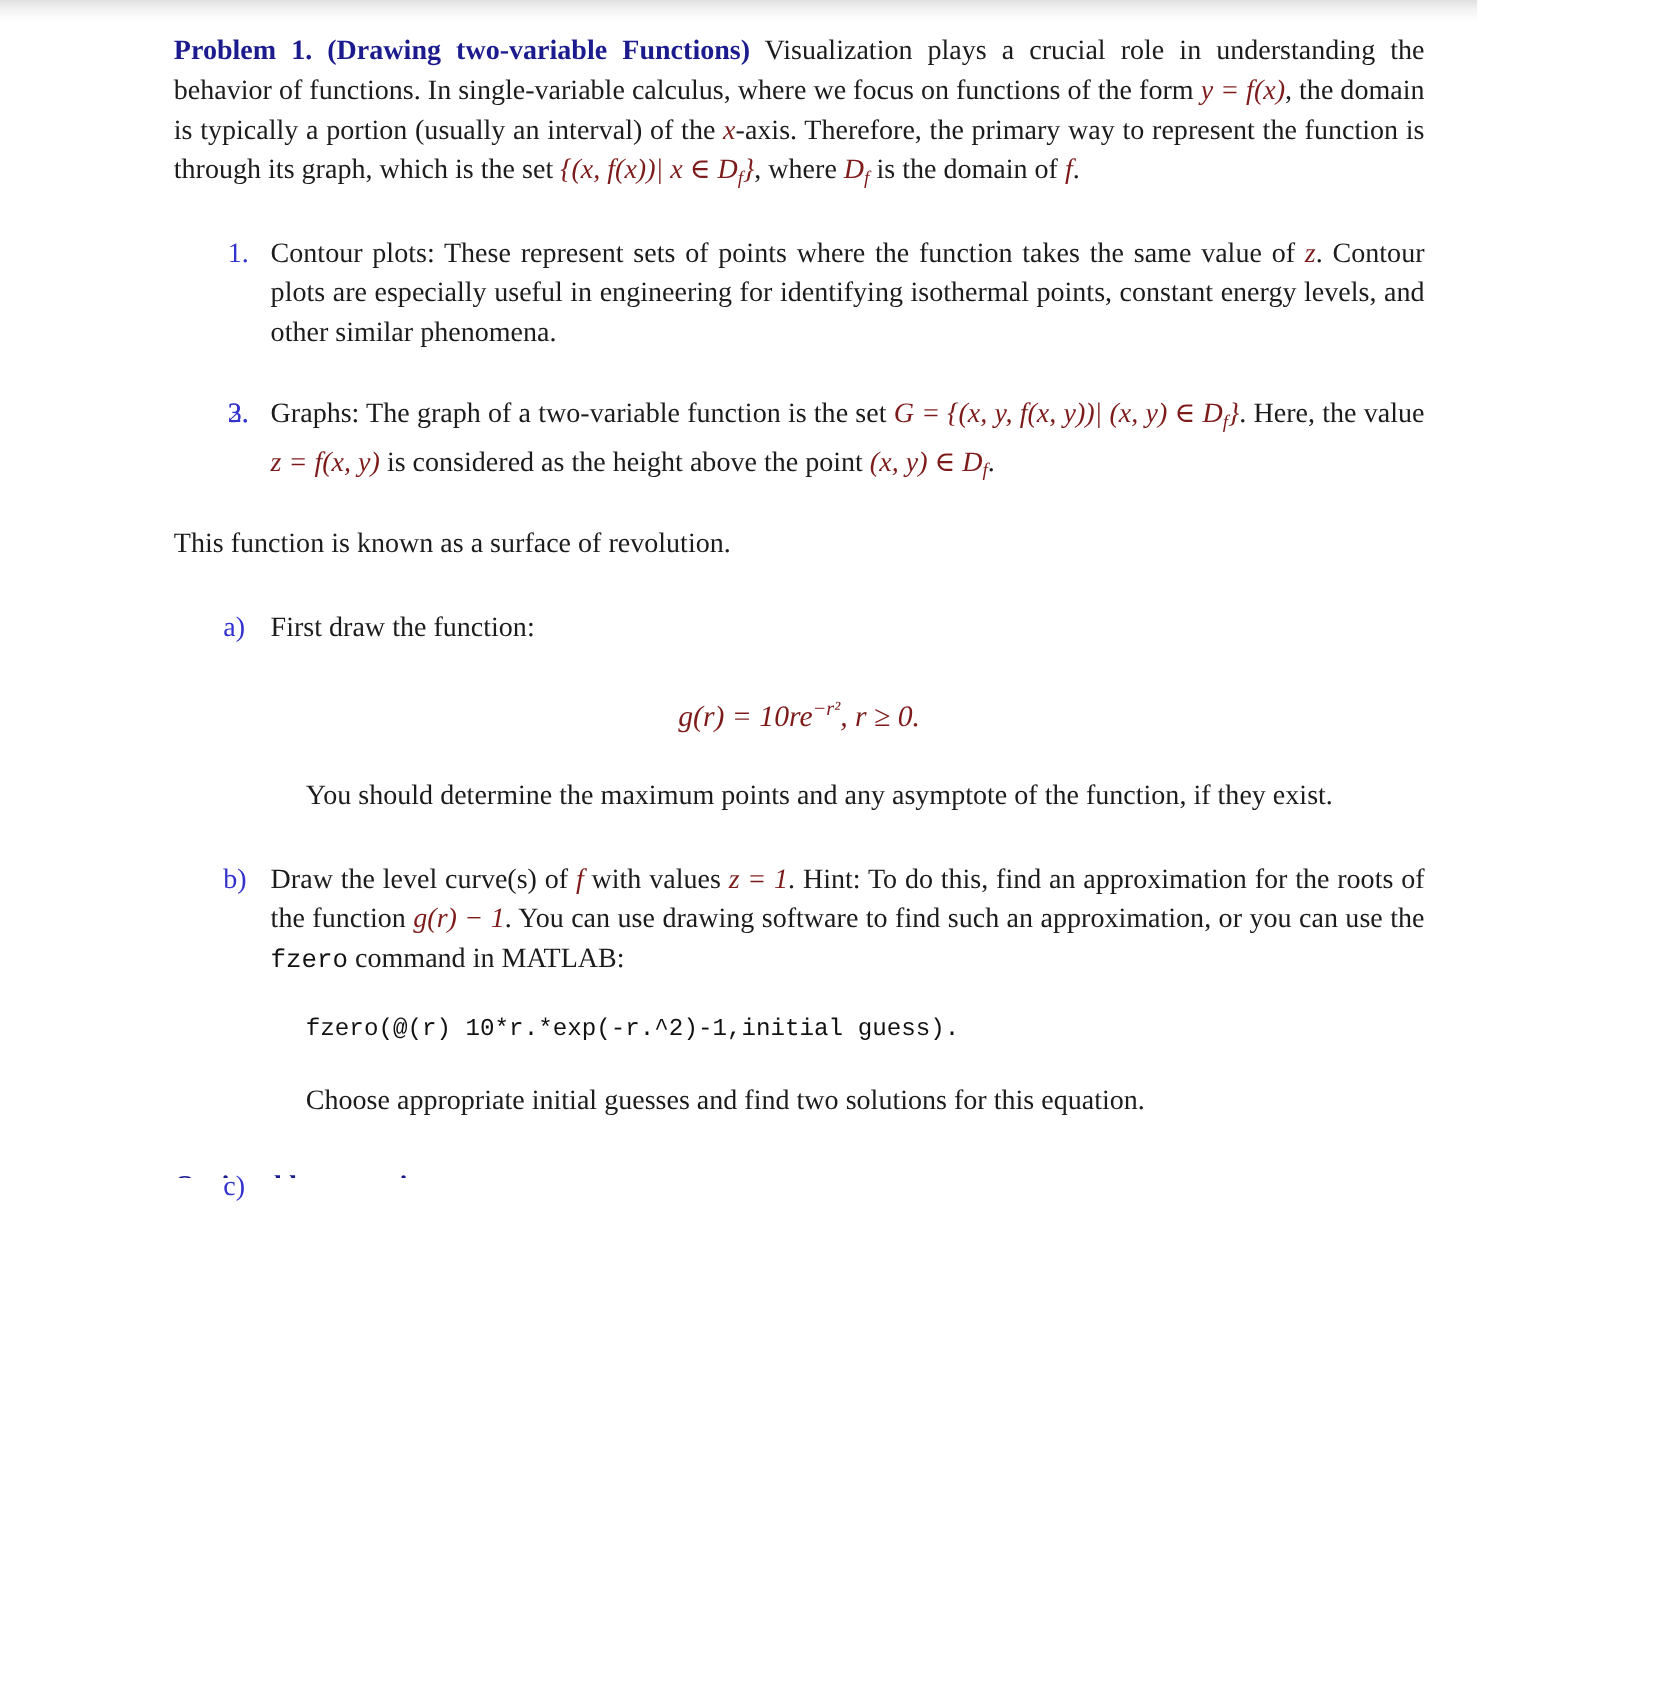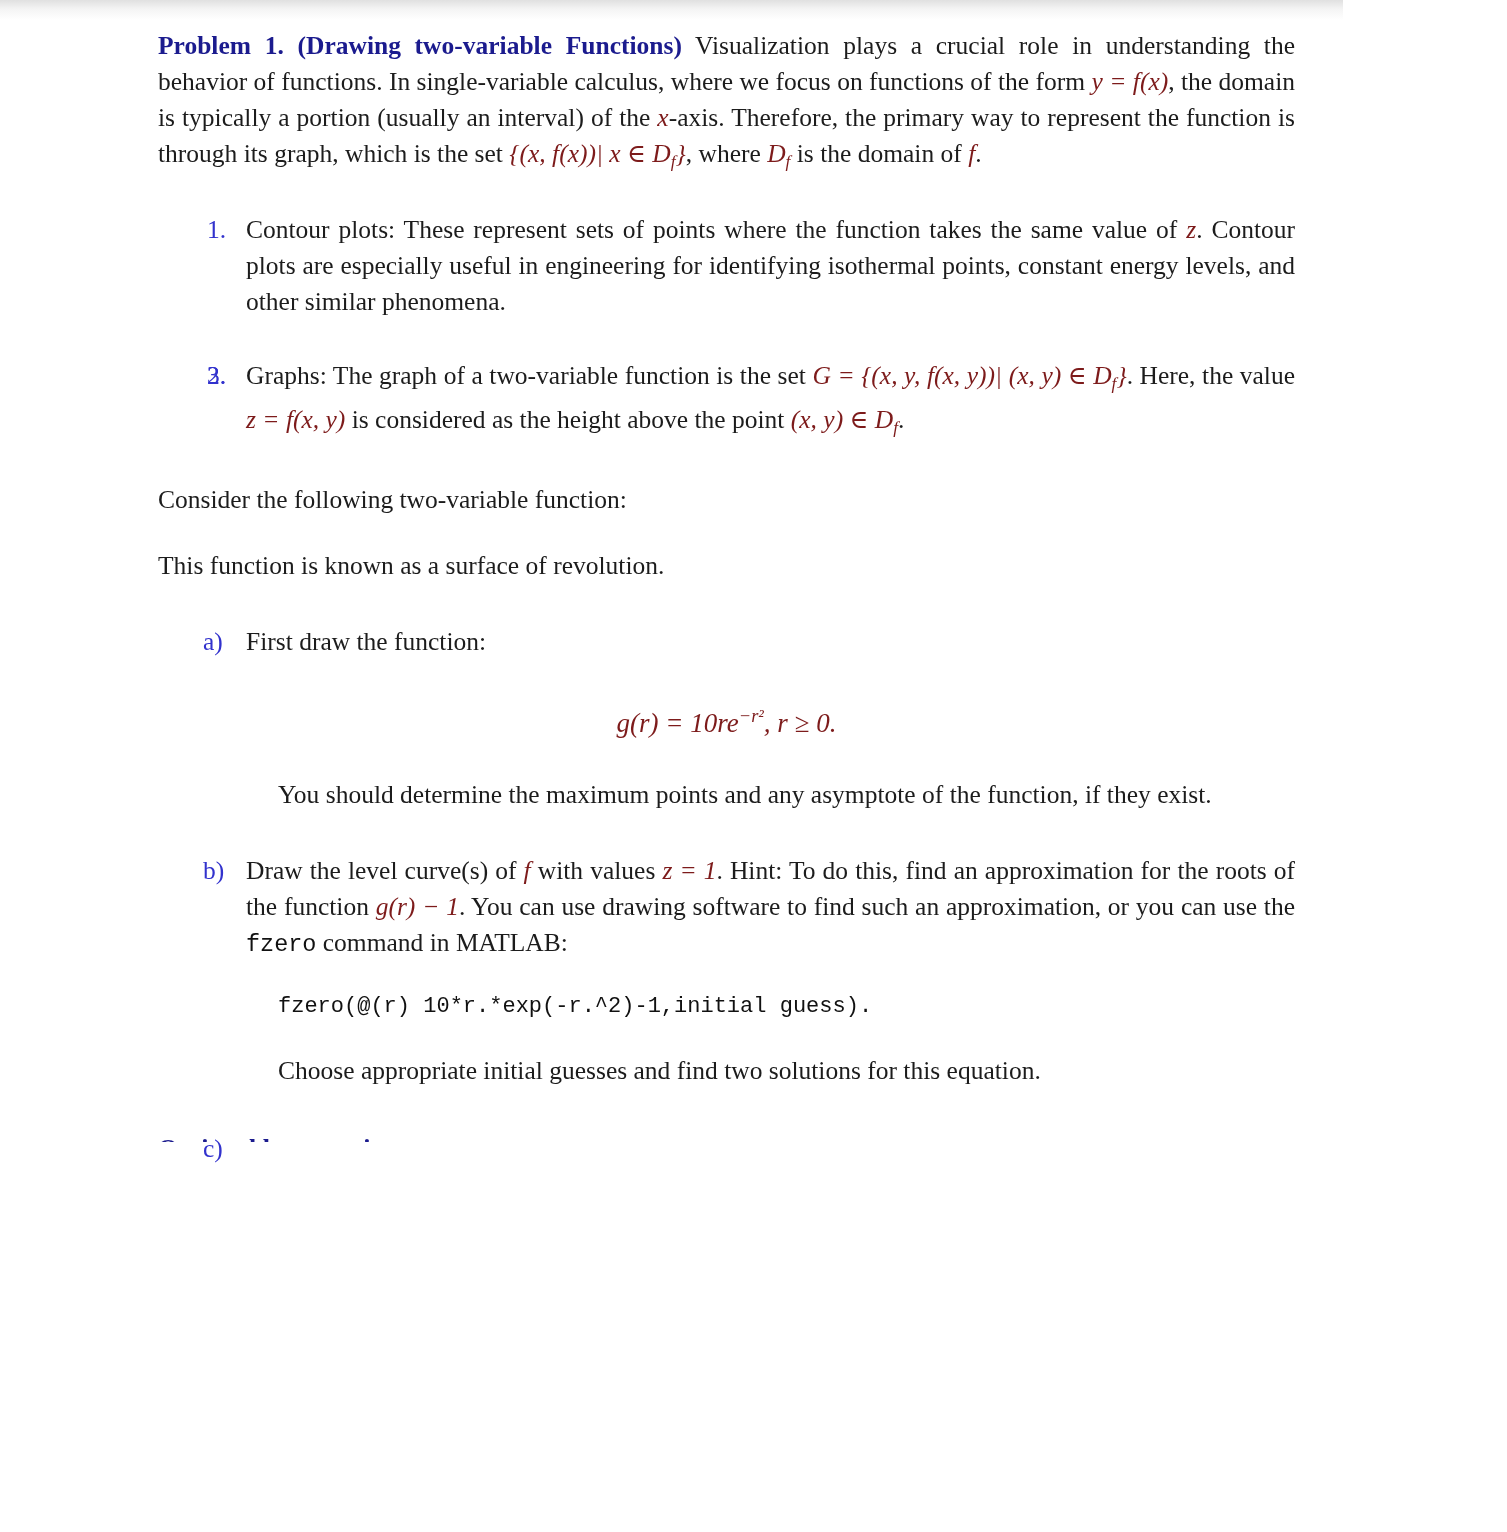--- a/index.html
+++ b/index.html
@@ -107,21 +107,20 @@
 
     <div class="num-item li2">
       <span class="item-label">2.</span>
     </div>
 
     <div class="num-item li3">
       <span class="item-label">3.</span>
       <span><span class="r-italic">Graphs</span><span class="r-plain">: The graph of a two-variable function is the set </span><span class="r-math">G = {(x, y, f(x, y))| (x, y) ∈ D</span><span class="r-sub">f</span><span class="r-math">}</span><span class="r-plain">. Here, the value </span><span class="r-math">z = f(x, y)</span><span class="r-plain"> is considered as the height above the point </span><span class="r-math">(x, y) ∈ D</span><span class="r-sub">f</span><span class="r-plain">.</span></span>
     </div>
 
-    <div class="para consider">Consider the following two-variable function:</div>
 
 
     <div class="para surface-note">This function is known as a surface of revolution.</div>
 
     <div class="abc-item task-a">
       <span class="item-label">a)</span>
       <span>First draw the function:</span>
     </div>
 
     <div class="equation"><span class="r-math">g(r) = 10re</span><span class="r-sup">−r²</span><span class="r-math">, r ≥ 0.</span></div>

